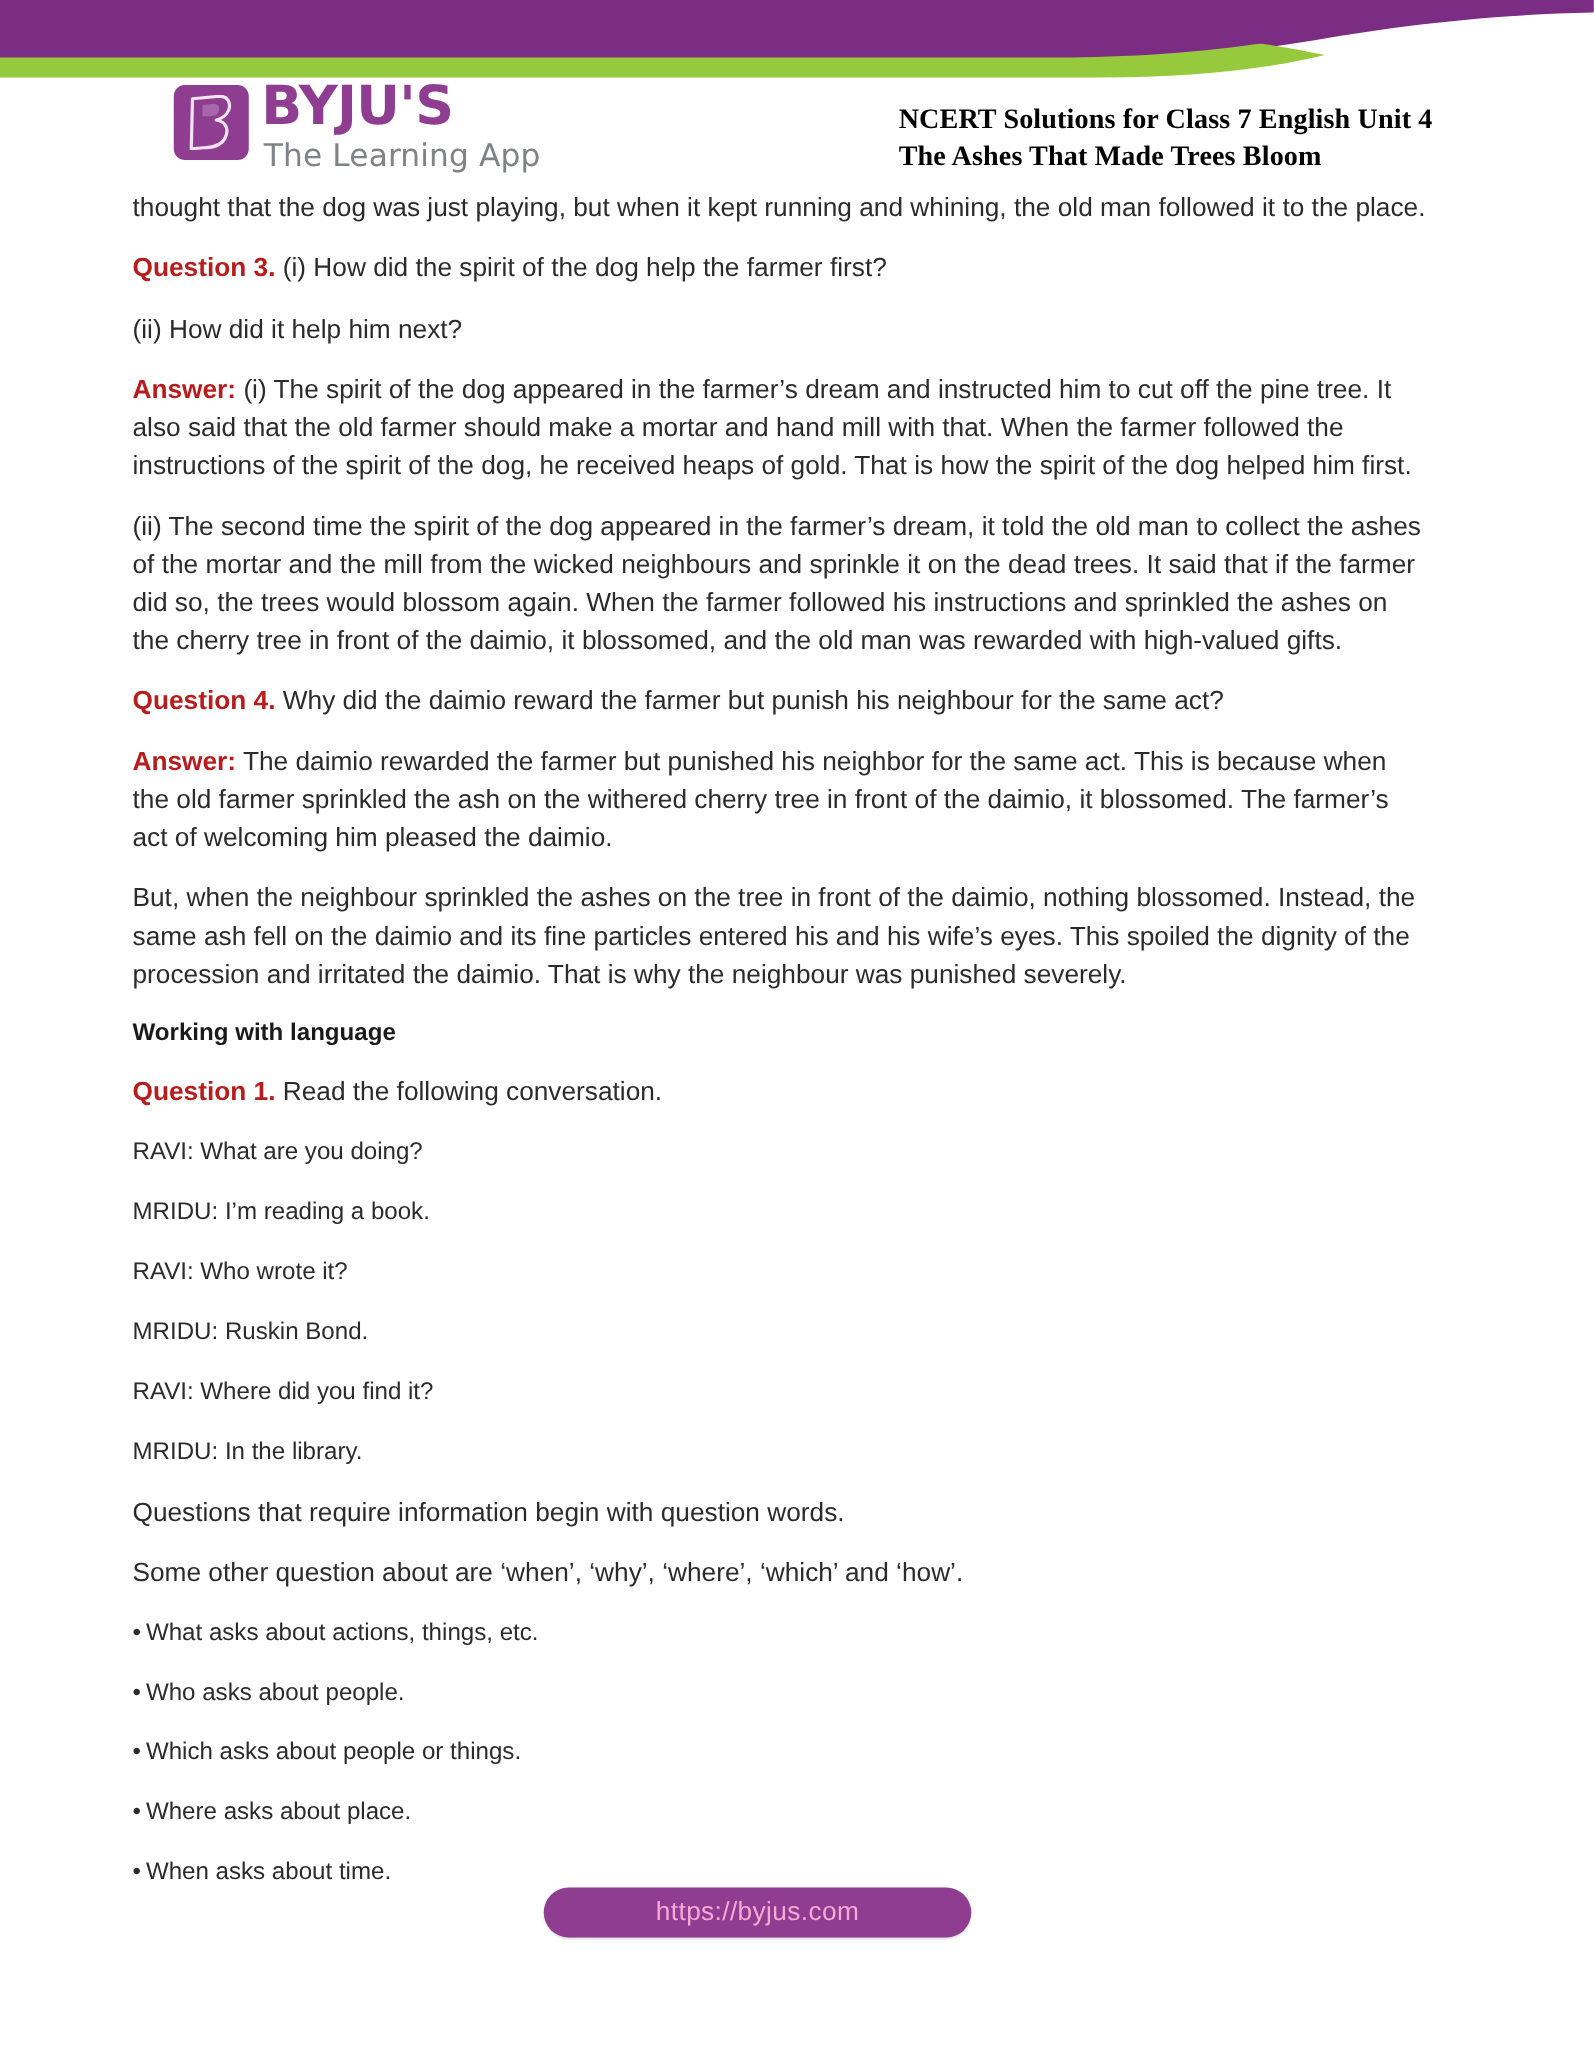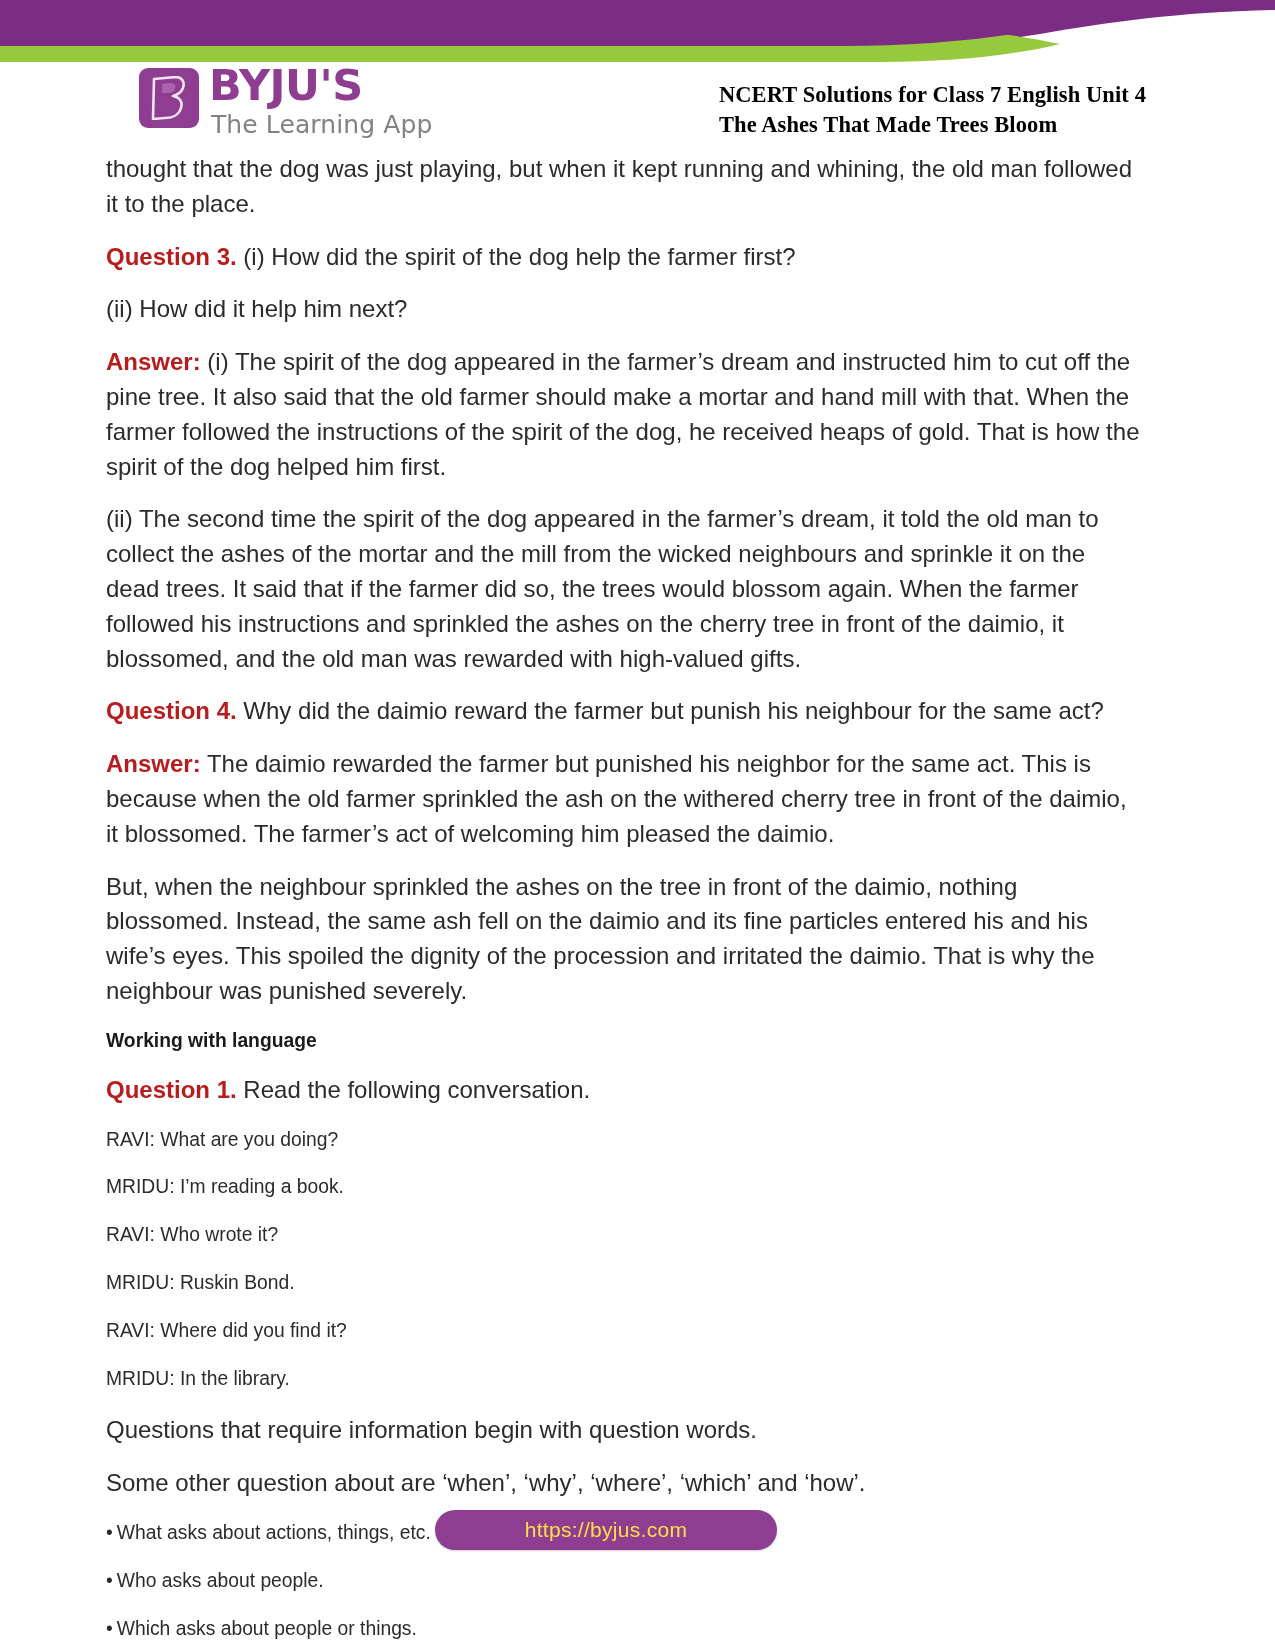--- a/index.html
+++ b/index.html
@@ -95,21 +95,21 @@
   }
 
   
   #content {
     position: absolute;
     left: 106px;
     top: 152px;
     width: 1036px;
   }
   .para {
-    font-size: 24px;
+    font-size: 21px;
     line-height: 1.45;
     margin: 0 0 18px 0;
     color: #2b2b2b;
     text-align: left;
   }
   .para b, .lead {
     font-weight: bold;
     color: #b91c1c;
   }
   .heading {
@@ -141,21 +141,21 @@
     width: 342px;
     height: 40px;
     background: #8e3d91;
     border-radius: 22px;
     display: flex;
     align-items: center;
     justify-content: center;
     box-shadow: 0 1px 2px rgba(0,0,0,0.18);
   }
   #footer-link-label {
-    color: #fde047;
+    color: #f9a8d4;
     font-size: 21px;
     letter-spacing: 0.3px;
     font-family: "Liberation Sans", sans-serif;
   }
 </style>
 </head>
 <body>
 
 <div id="top-banner">
   <svg width="1275" height="70" viewBox="0 0 1275 70" xmlns="http://www.w3.org/2000/svg">

